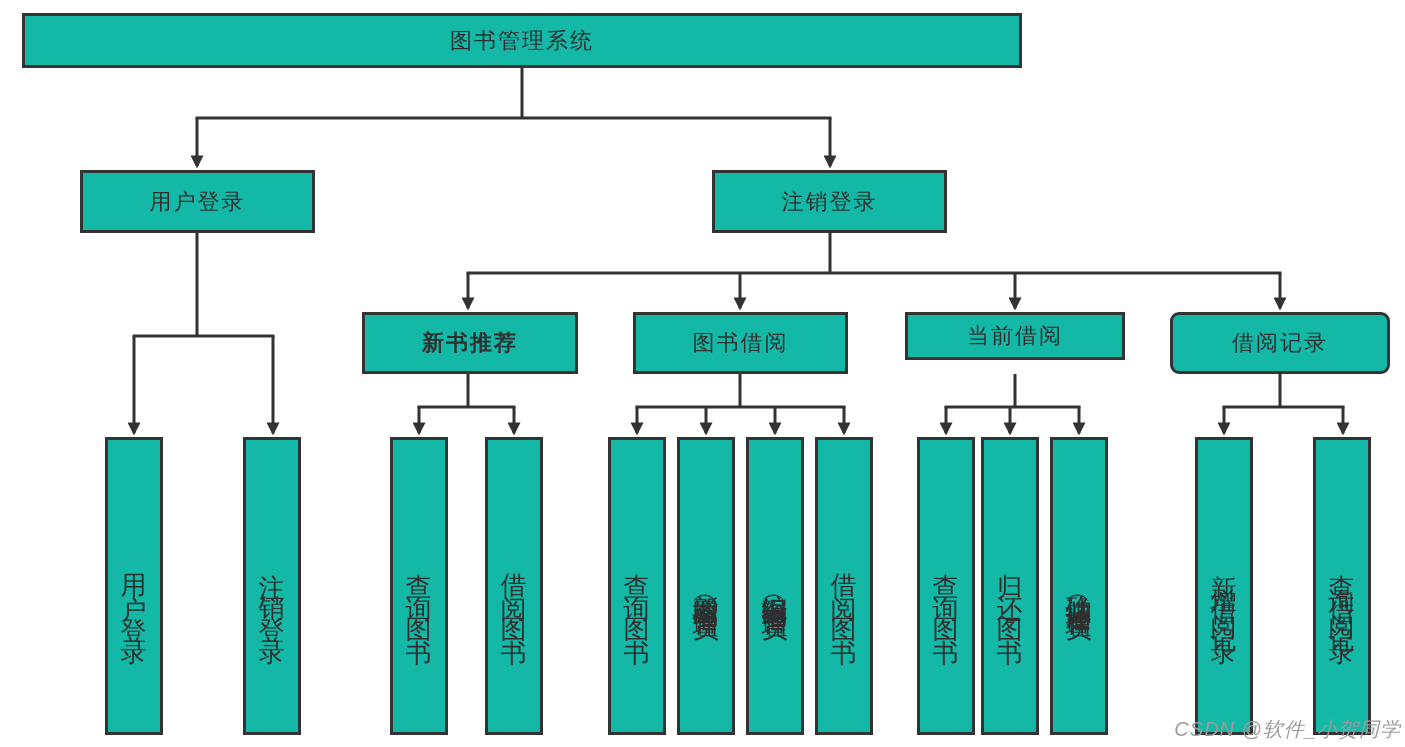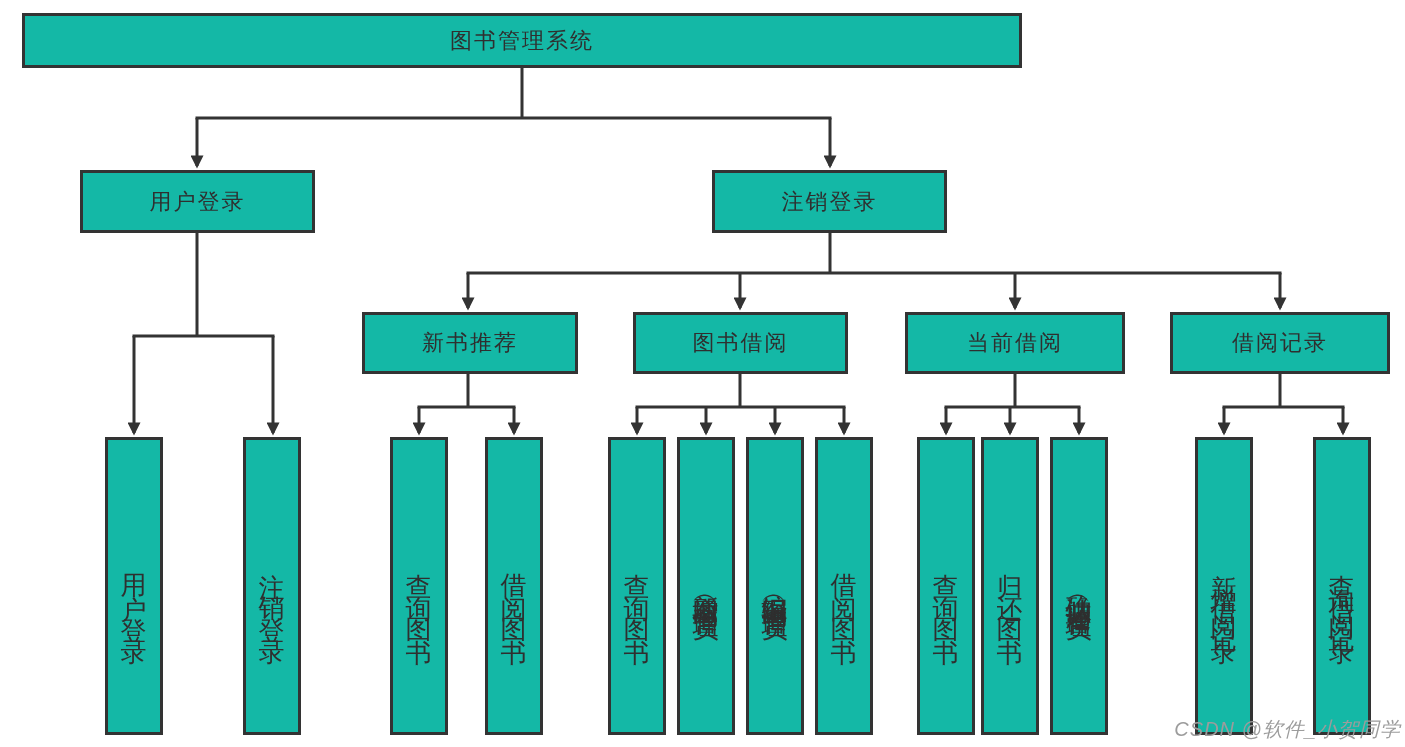--- a/index.html
+++ b/index.html
@@ -95,30 +95,30 @@
     <span>图书管理系统</span>
   </div>
 
   <div class="node hnode" style="left:80px;top:170px;width:235px;height:63px;">
     <span>用户登录</span>
   </div>
   <div class="node hnode" style="left:712px;top:170px;width:235px;height:63px;">
     <span>注销登录</span>
   </div>
 
-  <div class="node hnode" style="left:362px;top:312px;width:216px;height:62px;">
+  <div class="node hnode" style="left:362px;top:312px;width:216px;height:62px;font-weight:bold;">
     <span>新书推荐</span>
   </div>
   <div class="node hnode" style="left:633px;top:312px;width:215px;height:62px;">
     <span>图书借阅</span>
   </div>
-  <div class="node hnode" style="left:905px;top:312px;width:220px;height:62px;">
+  <div class="node hnode" style="left:905px;top:312px;width:220px;height:48px;">
     <span>当前借阅</span>
   </div>
-  <div class="node hnode" style="left:1170px;top:312px;width:220px;height:62px;">
+  <div class="node hnode" style="left:1170px;top:312px;width:220px;height:62px;border-radius:9px;">
     <span>借阅记录</span>
   </div>
 
   <div class="node vnode sp4" style="left:105px;">
     <span class="vtext">用户登录</span>
   </div>
   <div class="node vnode sp4" style="left:243px;">
     <span class="vtext">注销登录</span>
   </div>
 

